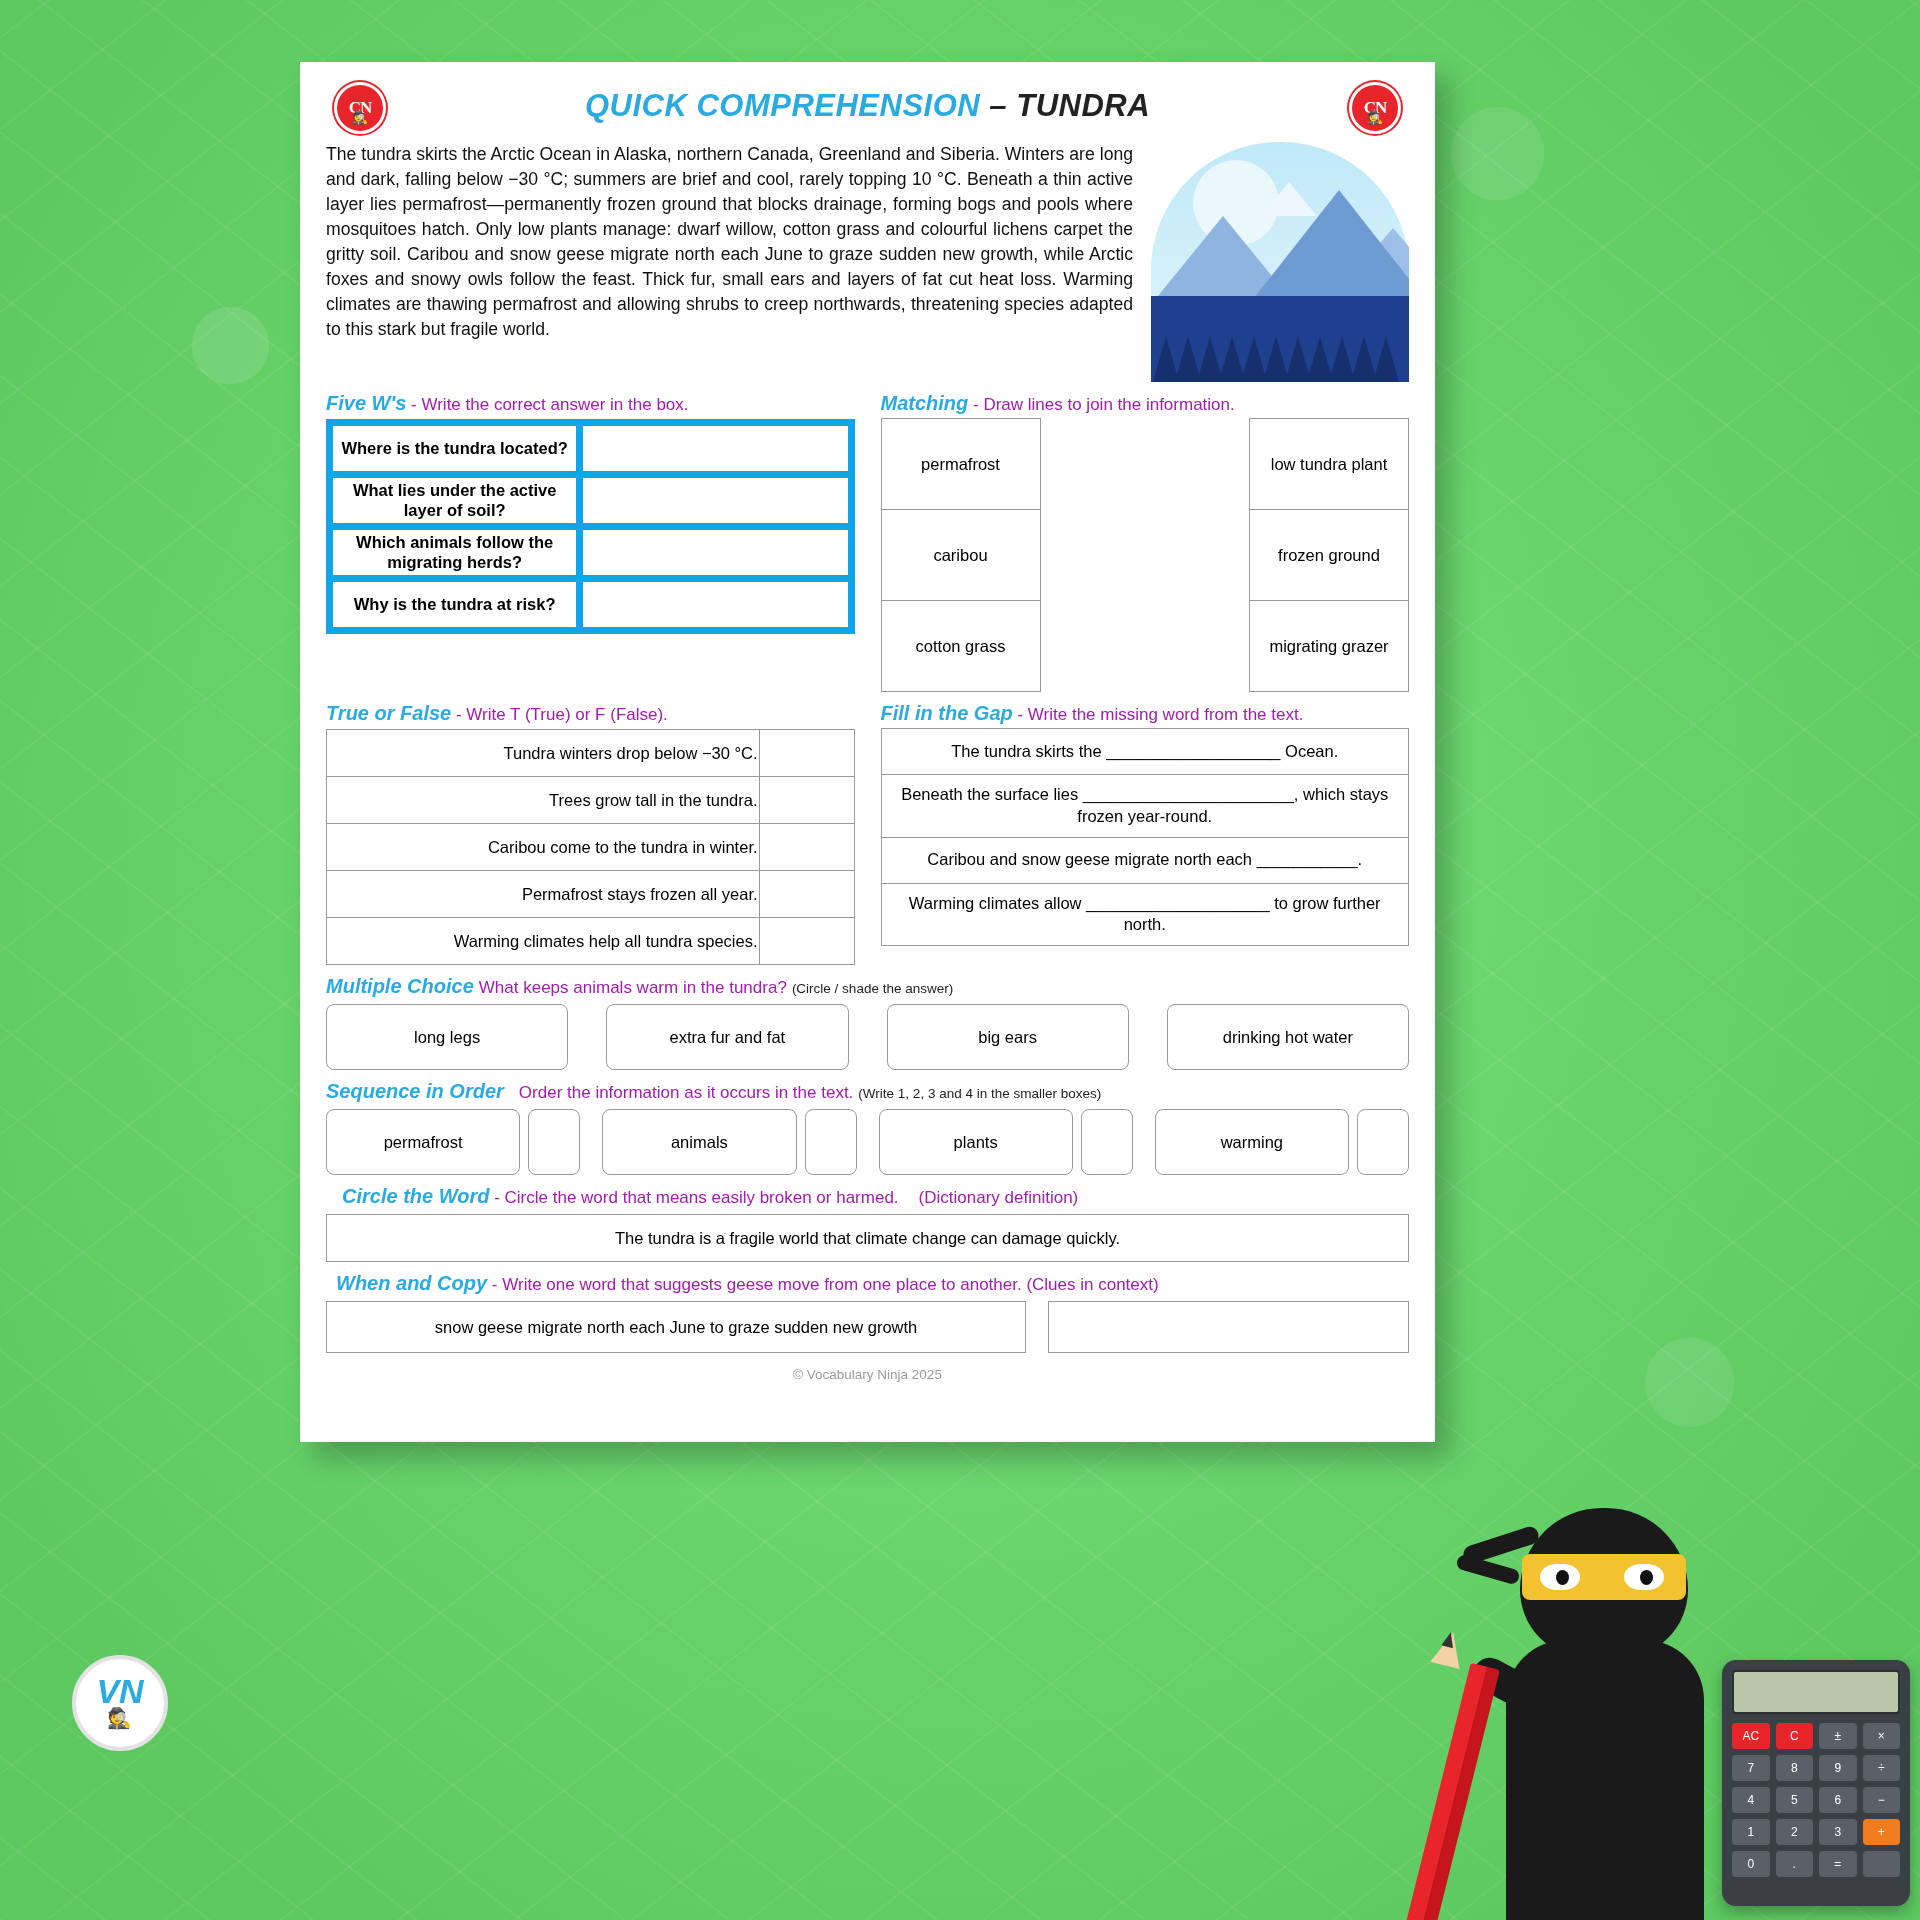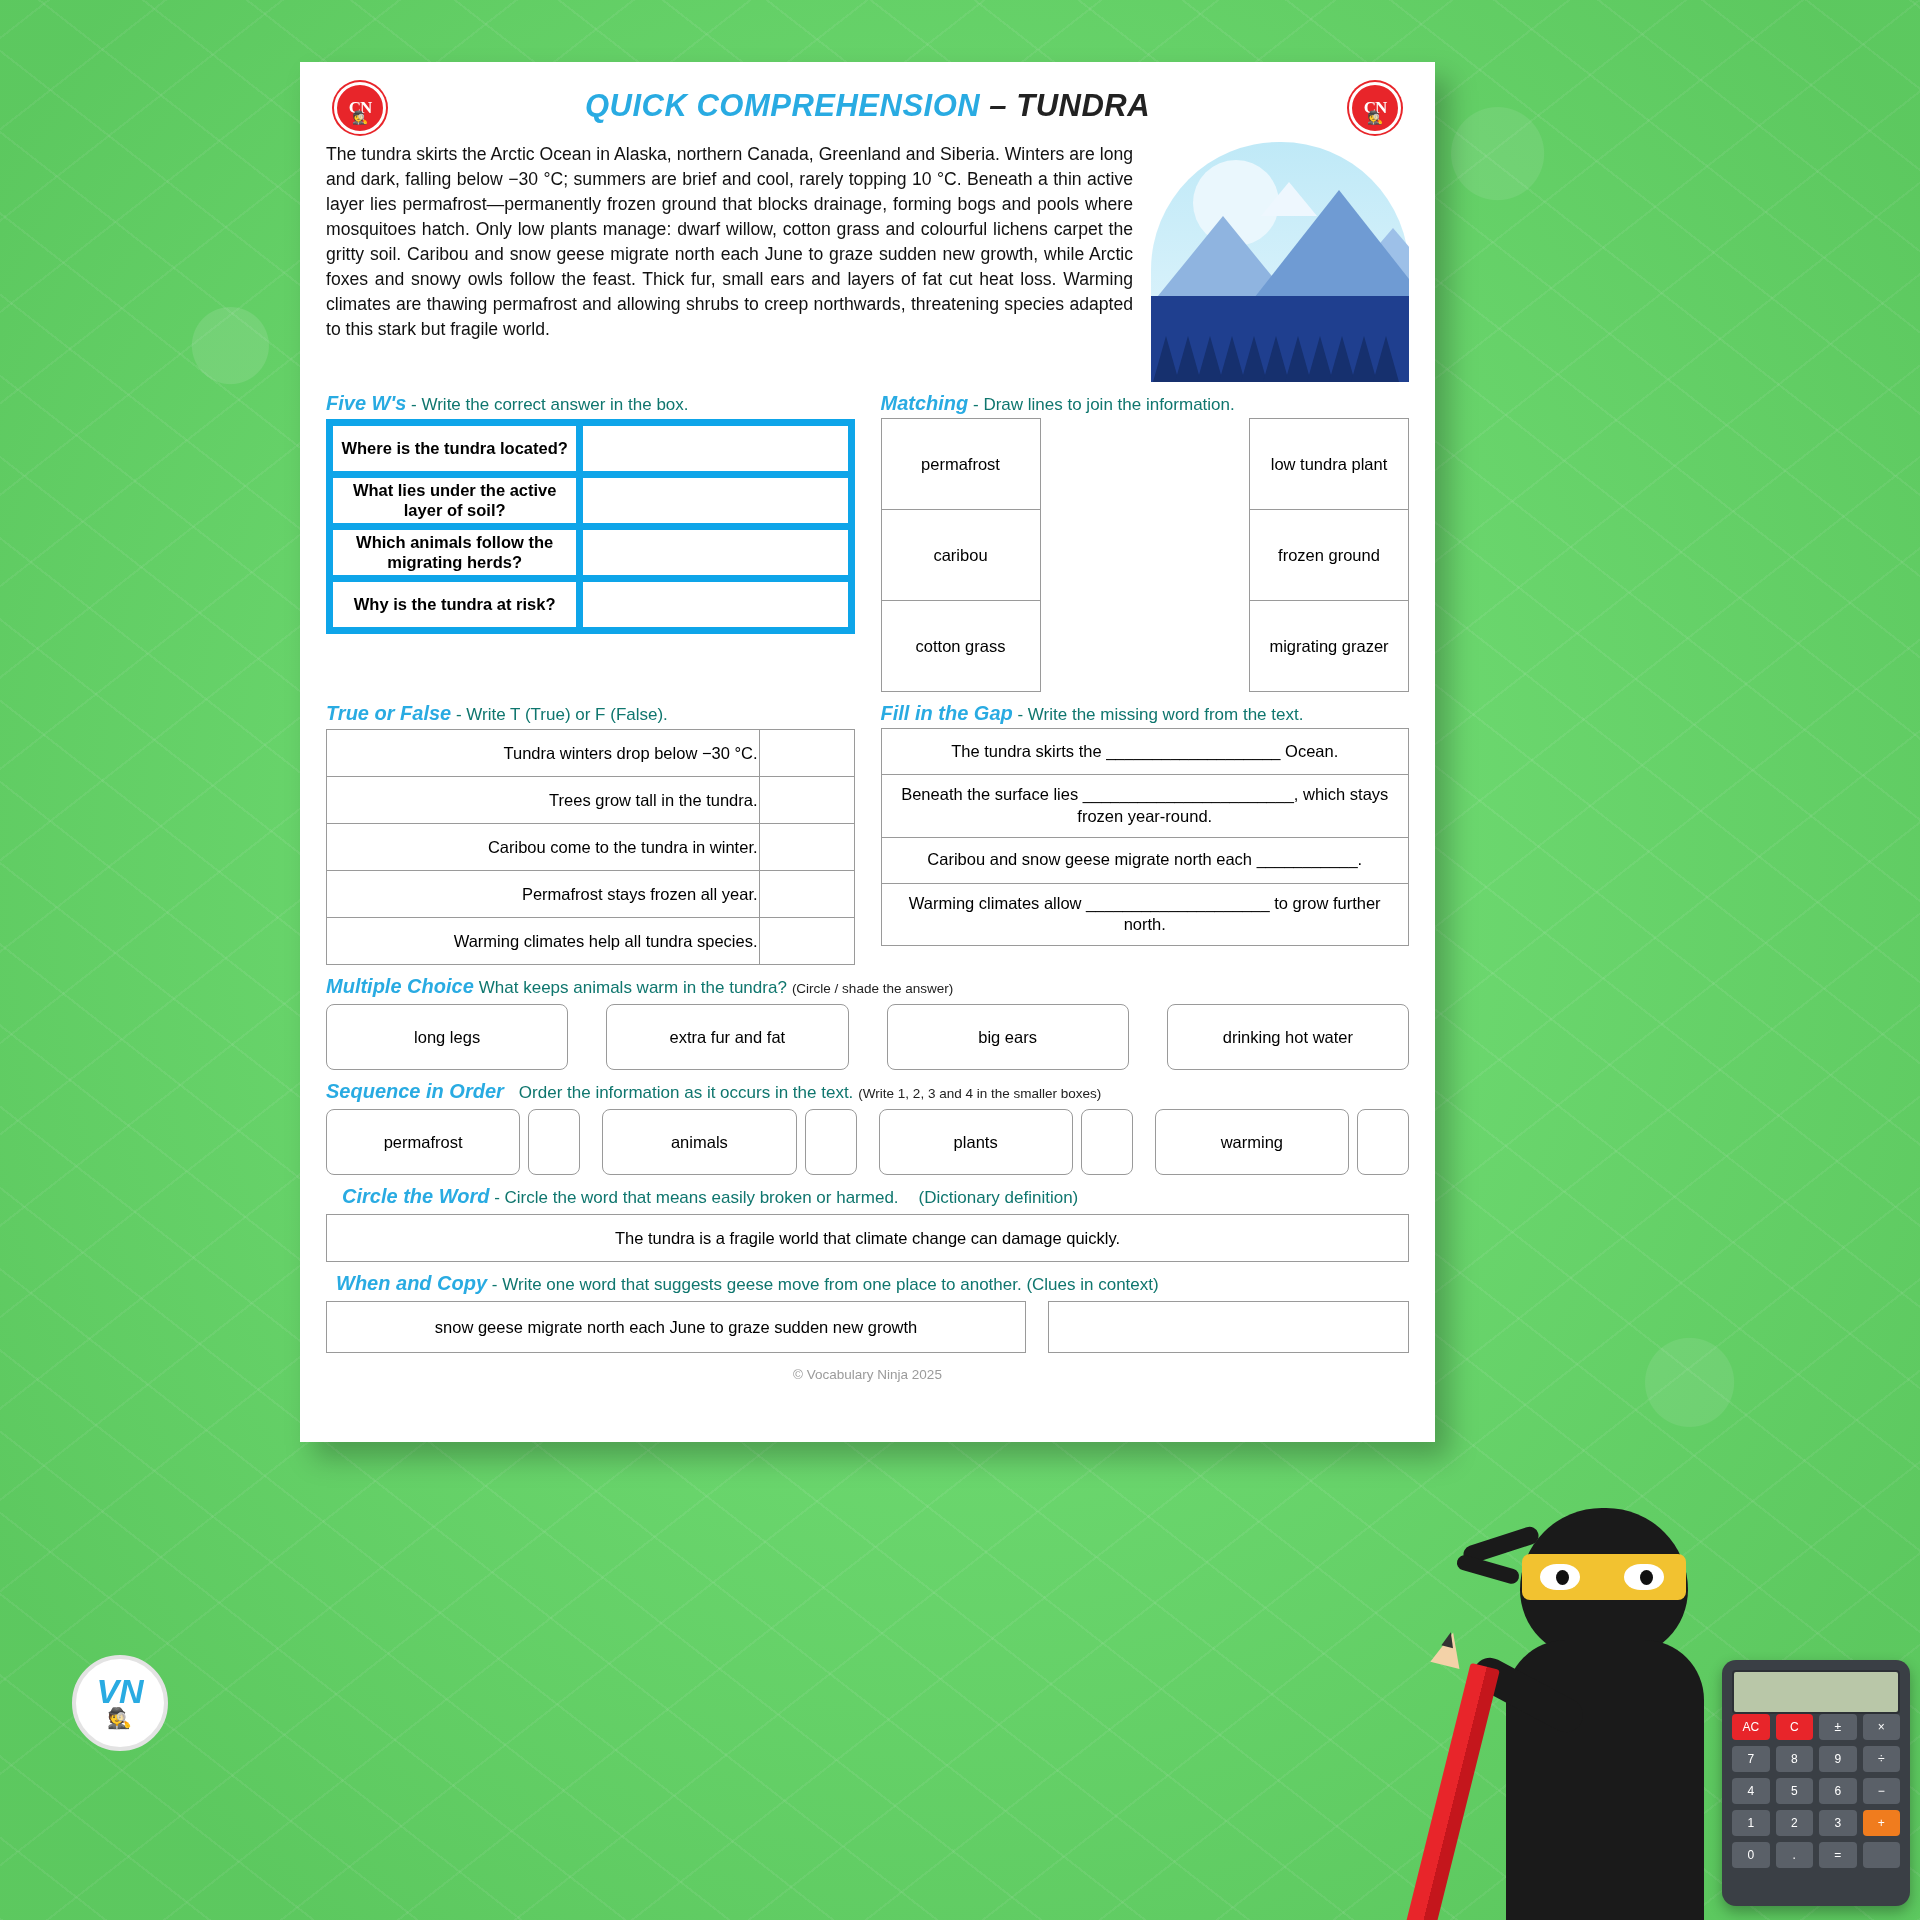--- a/index.html
+++ b/index.html
@@ -82,21 +82,21 @@
   .scene .snowcap{ position:absolute; bottom:166px; left:110px; border-left:28px solid transparent; border-right:28px solid transparent; border-bottom:34px solid #eef7fe;}
   .scene .ground{
     position:absolute; left:0; right:0; bottom:0; height:86px; background:#1f3f8f;
   }
   .scene .trees{ position:absolute; left:0; right:0; bottom:0; height:96px; }
   .scene .tree{ position:absolute; bottom:0; border-left:13px solid transparent; border-right:13px solid transparent; border-bottom:46px solid #16306e; }
 
   
   .sec-head{ margin:10px 0 4px 0; font-size:18px; }
   .sec-head .lbl{ color:#29abe2; font-weight:bold; font-style:italic; font-size:20px; }
-  .sec-head .desc{ color:#0f766e; font-size:17px; }
+  .sec-head .desc{ color:#a21caf; font-size:17px; }
   .sec-head .small{ color:#222; font-size:13.5px; }
   .cols{ display:flex; gap:26px; }
   .col{ flex:1; }
 
   
   table.fivew{ width:100%; border-collapse:collapse; }
   table.fivew td{ border:7px solid #0ea5e9; height:52px; font-size:16.5px; text-align:center; padding:2px 8px;font-weight:bold; }
   table.fivew td.q{ width:48%; line-height:1.2; }
 
   
@@ -200,21 +200,21 @@
     border-right:6px solid transparent; border-bottom:15px solid #333; transform:rotate(14deg);
   }
   #calc{
     position:absolute; right:10px; bottom:14px; width:188px; height:246px;
     background:#3a3f45; border-radius:14px; padding:10px;
     box-shadow:0 6px 14px rgba(0,0,0,.3);
   }
   #calc .screen{
     height:44px; background:#b9c7a8; border-radius:4px; border:2px solid #2c3035;
   }
-  #calc .keys{ display:grid; grid-template-columns:repeat(4,1fr); gap:6px; }
+  #calc .keys{ display:grid; grid-template-columns:repeat(4,1fr); gap:6px; margin-top:9px; }
   #calc .key{
     height:26px; background:#5a6068; border-radius:4px; color:#fff; font-size:12px;
     display:flex; align-items:center; justify-content:center;
   }
   #calc .key.red{ background:#e8252a; }
   #calc .key.orange{ background:#f07c1e; }
 </style>
 </head>
 <body>
 

